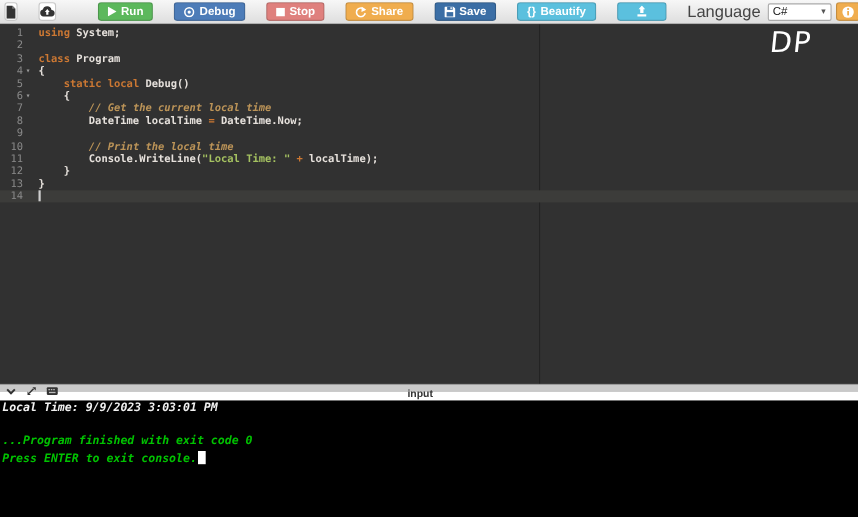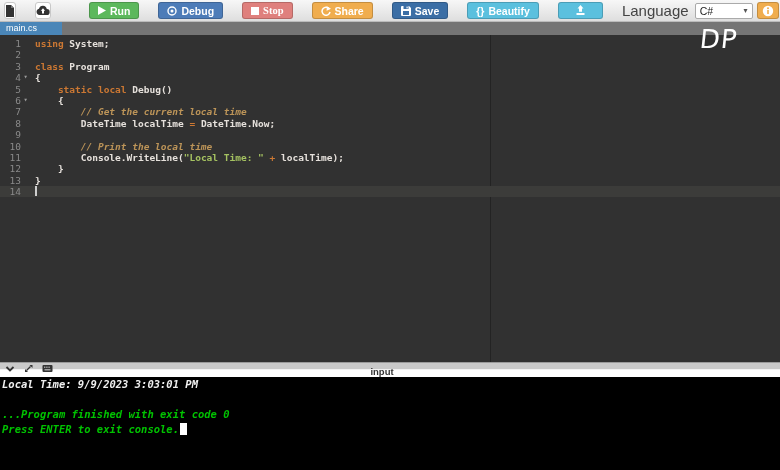--- a/index.html
+++ b/index.html
@@ -106,21 +106,21 @@
     </div>
     <div class="btn" style="background: rgb(77, 124, 184);">
       <span>
         <svg width="10" height="10" viewBox="0 0 10 10">
             <circle cx="5" cy="5" r="4" fill="none" stroke="#fff" stroke-width="1.4"></circle>
             <circle cx="5" cy="5" r="1.5" fill="#fff"></circle>
           </svg>
       </span>
       <span>Debug</span>
     </div>
-    <div class="btn" style="background: rgb(223, 128, 125); font-family: Liberation Serif, serif;">
+    <div class="btn" style="background: rgb(223, 128, 125);">
       <span>
         <svg width="8" height="8" viewBox="0 0 8 8">
             <rect width="8" height="8" fill="#fff"></rect>
           </svg>
       </span>
       <span>Stop</span>
     </div>
     <div class="btn" style="background: rgb(240, 173, 78);">
       <span>
         <svg width="10" height="10" viewBox="0 0 10 10">
@@ -173,25 +173,20 @@
         <span>
           <svg width="12" height="12" viewBox="0 0 12 12">
               <path d="M6 0.5l.6 1.5 1.6-.5.8 1.4 1.5.6-.5 1.6 1.1.9-1.1.9.5 1.6-1.5.6-.8 1.4-1.6-.5L6 11.5l-.6-1.5-1.6.5-.8-1.4-1.5-.6.5-1.6L.9 6 2 5.1l-.5-1.6 1.5-.6.8-1.4 1.6.5z" fill="#fff"></path>
               <circle cx="6" cy="6" r="1.7" fill="#f0ad4e"></circle>
             </svg>
         </span>
       </div>
     </div>
   </div>
 
-  <div class="tabbar">
-    <div class="tab">
-      <span>main.cs</span>
-    </div>
-  </div>
 
   <div class="editor">
     <div class="print-margin"></div>
     <div class="ed-lines">
         <div class="ed-row">
           <span class="gut">
             <span class="gnum">1</span>
             <span class="gfold"></span>
           </span>
           <span class="code"><span class="kw">using</span><span class="pl"> System;</span></span>

